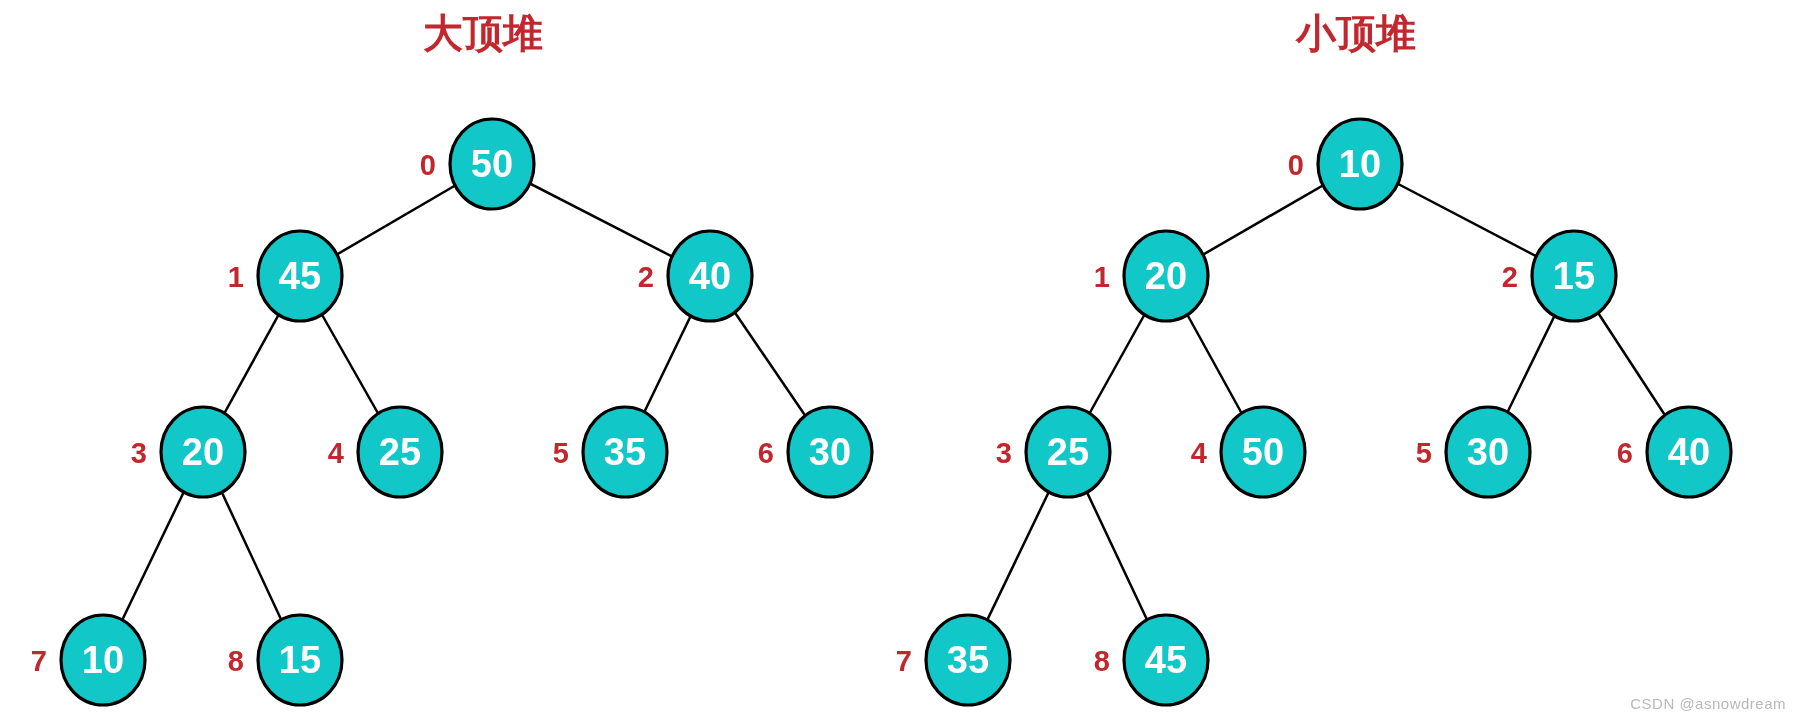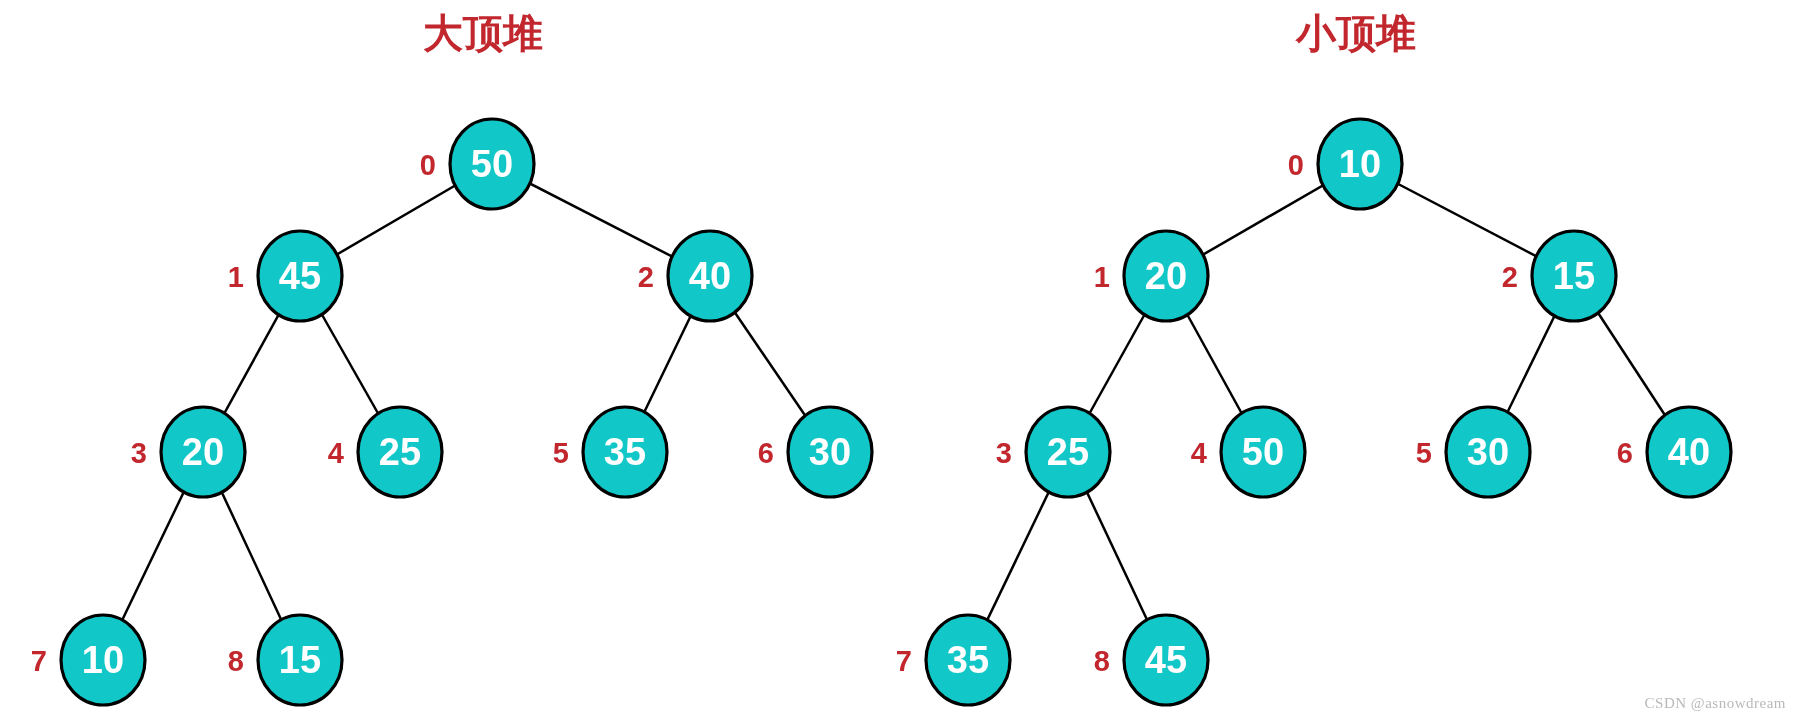--- a/index.html
+++ b/index.html
@@ -35,21 +35,21 @@
     font-size: 29px;
     font-weight: bold;
     font-family: "Liberation Sans", "DejaVu Sans", sans-serif;
   }
   .watermark {
     position: absolute;
     right: 12px;
     bottom: 8px;
     font-size: 15px;
     letter-spacing: 0.5px;
-    font-family: Liberation Serif, serif;
+    font-family: Liberation Sans, sans-serif;
   }
 </style>
 </head>
 <body>
 
 <div class="page">
   <svg id="diagram" width="1798" height="720" viewBox="0 0 1798 720" xmlns="http://www.w3.org/2000/svg">
       <line x1="492" y1="164" x2="300" y2="276" stroke="#000000" stroke-width="2.5"></line>
       <line x1="492" y1="164" x2="710" y2="276" stroke="#000000" stroke-width="2.5"></line>
       <line x1="300" y1="276" x2="203" y2="452" stroke="#000000" stroke-width="2.5"></line>

